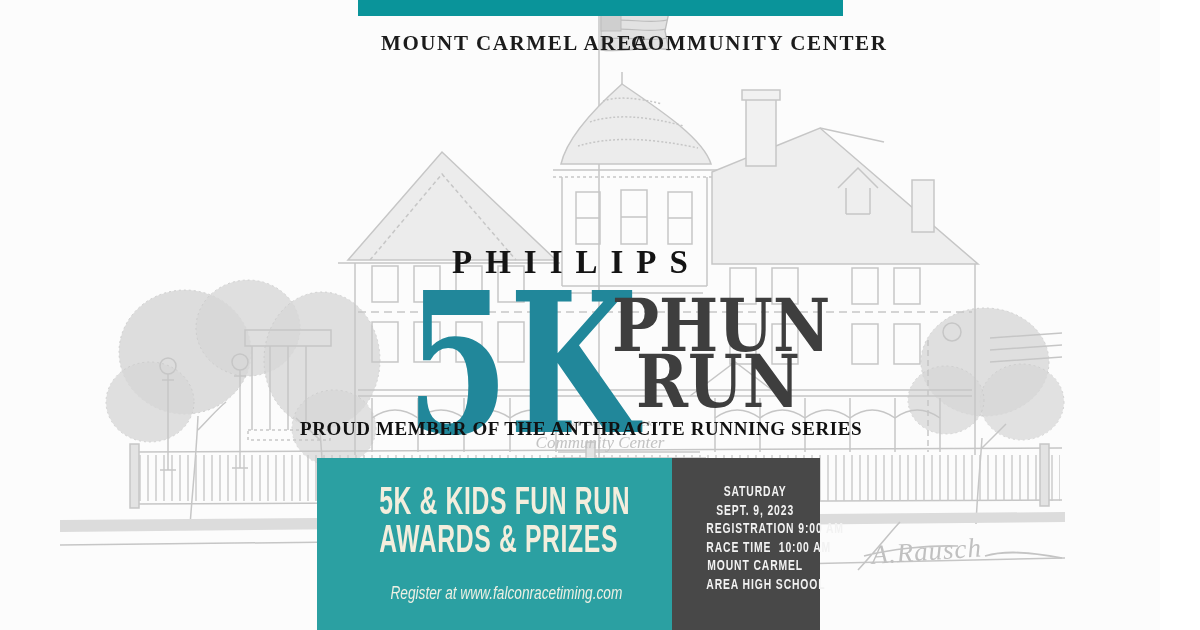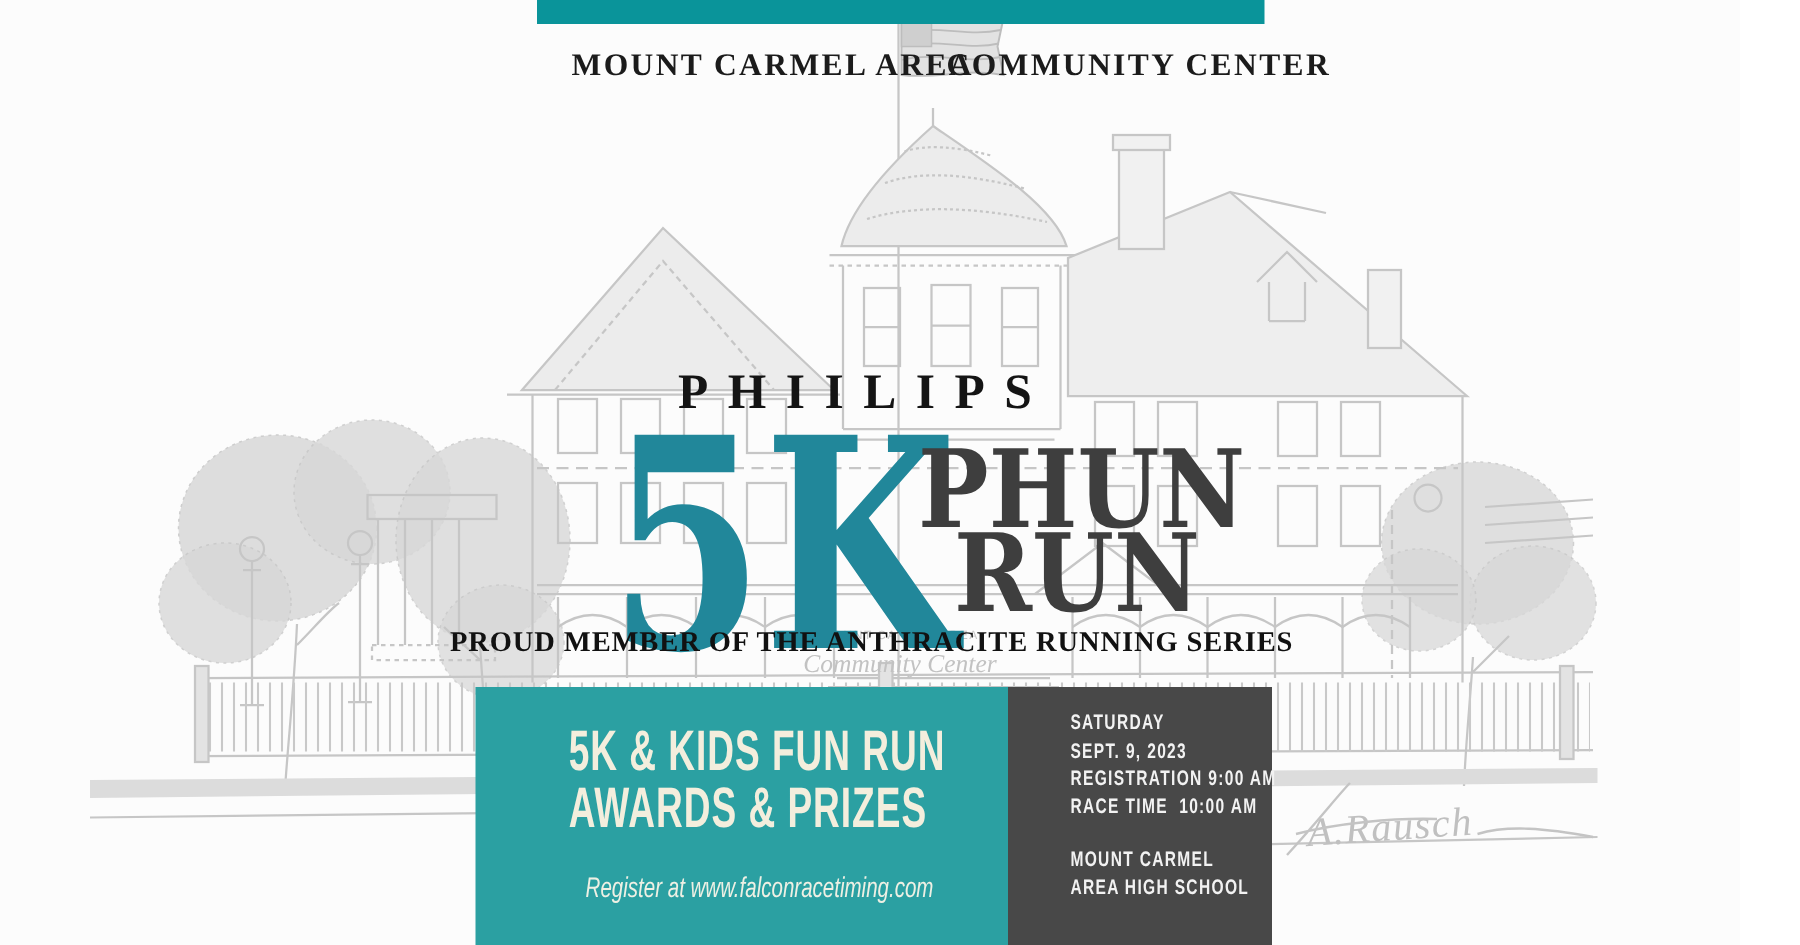--- a/index.html
+++ b/index.html
@@ -31,24 +31,24 @@
   .tagline{left:300px;top:418px;width:600px;text-align:left;
     font:700 19px "Liberation Serif", serif;letter-spacing:.6px;color:#111;white-space:nowrap;}
 
   .panel{position:absolute;top:458px;height:172px;z-index:4;box-sizing:border-box;}
   .panel-teal{left:317px;width:355px;background:#2ba0a2;padding-top:24px;text-align:right;}
   .promo-line{font:700 38px/38px "Liberation Sans", sans-serif;letter-spacing:1px;color:#f3eedd;
     transform:scaleX(.65);transform-origin:center;white-space:nowrap;}
   .register{margin-top:24px;font:500 19px/22px "Liberation Sans", sans-serif;font-style:italic;
     color:#eef0e4;transform:scaleX(.72);transform-origin:center;white-space:nowrap;}
 
-  .panel-dark{left:672px;width:176px;background:#484848;padding:14px 16px 0 0;text-align:left;}
+  .panel-dark{left:672px;width:148px;background:#484848;padding:24px 16px 0 0;text-align:center;}
   .info-line{font:700 14px/18.5px "Liberation Sans", sans-serif;letter-spacing:1.2px;color:#f2f2f2;
     white-space:pre;transform:scaleX(.74);transform-origin:right center;}
-  .loc-block{margin-top:17px;}
+  .loc-block{margin-top:0;}
 </style>
 </head>
 <body>
 
 <div class="canvas"></div>
 
 <svg class="sketch" width="1200" height="630" viewBox="0 0 1200 630">
   <defs>
     <pattern id="pickets" width="8" height="50" patternUnits="userSpaceOnUse">
       <line x1="4" y1="0" x2="4" y2="50" stroke="#c9c9c9" stroke-width="1.4"></line>

